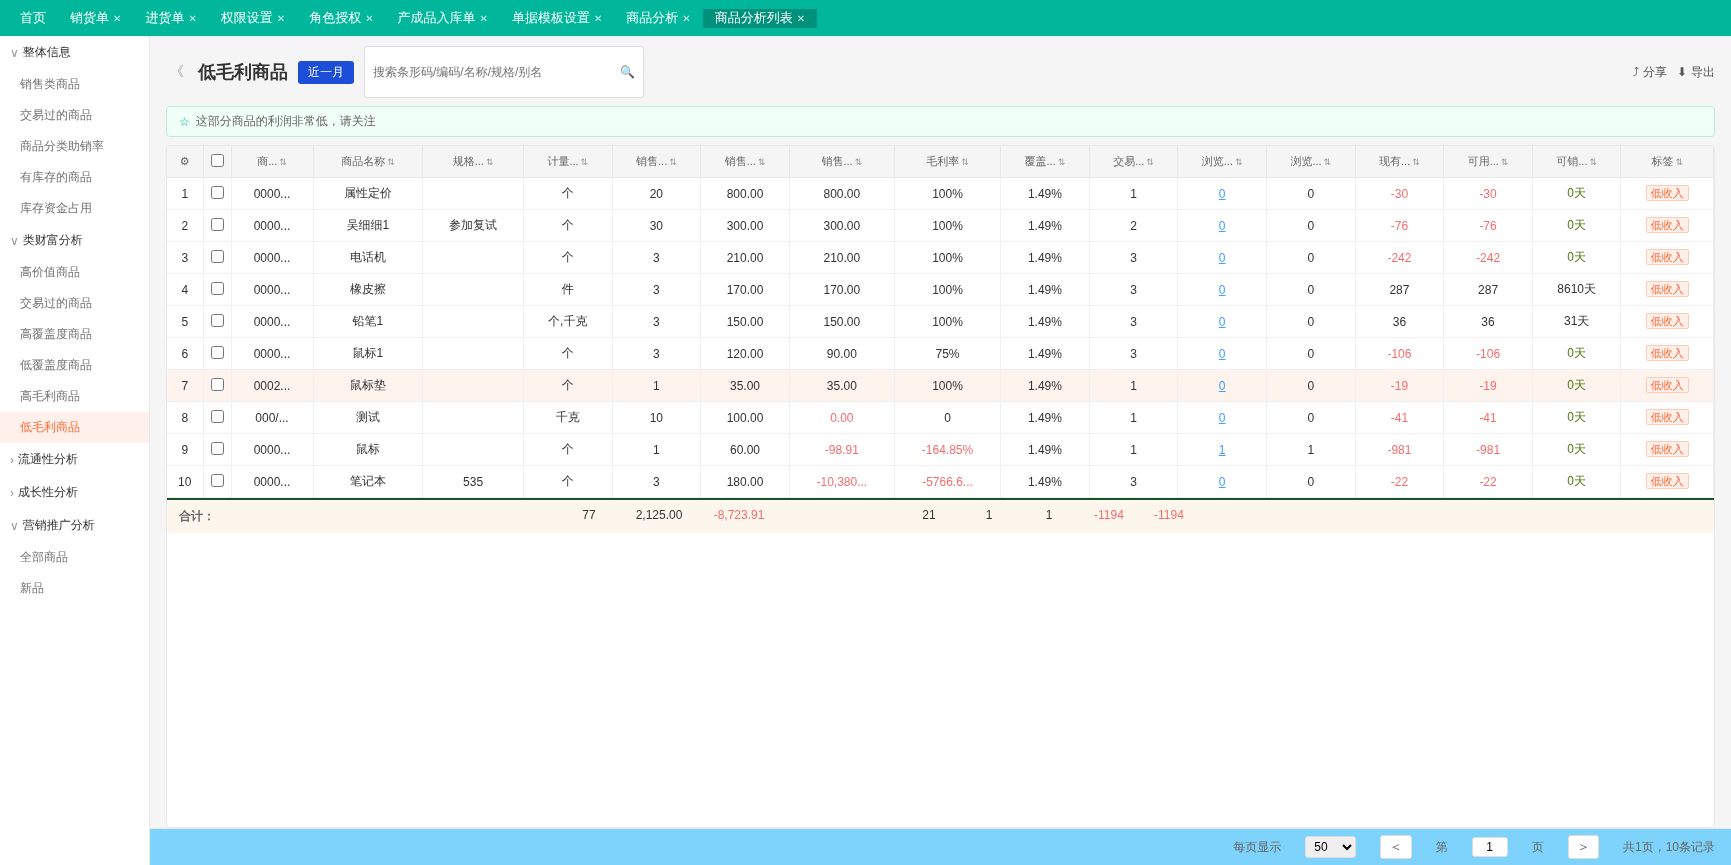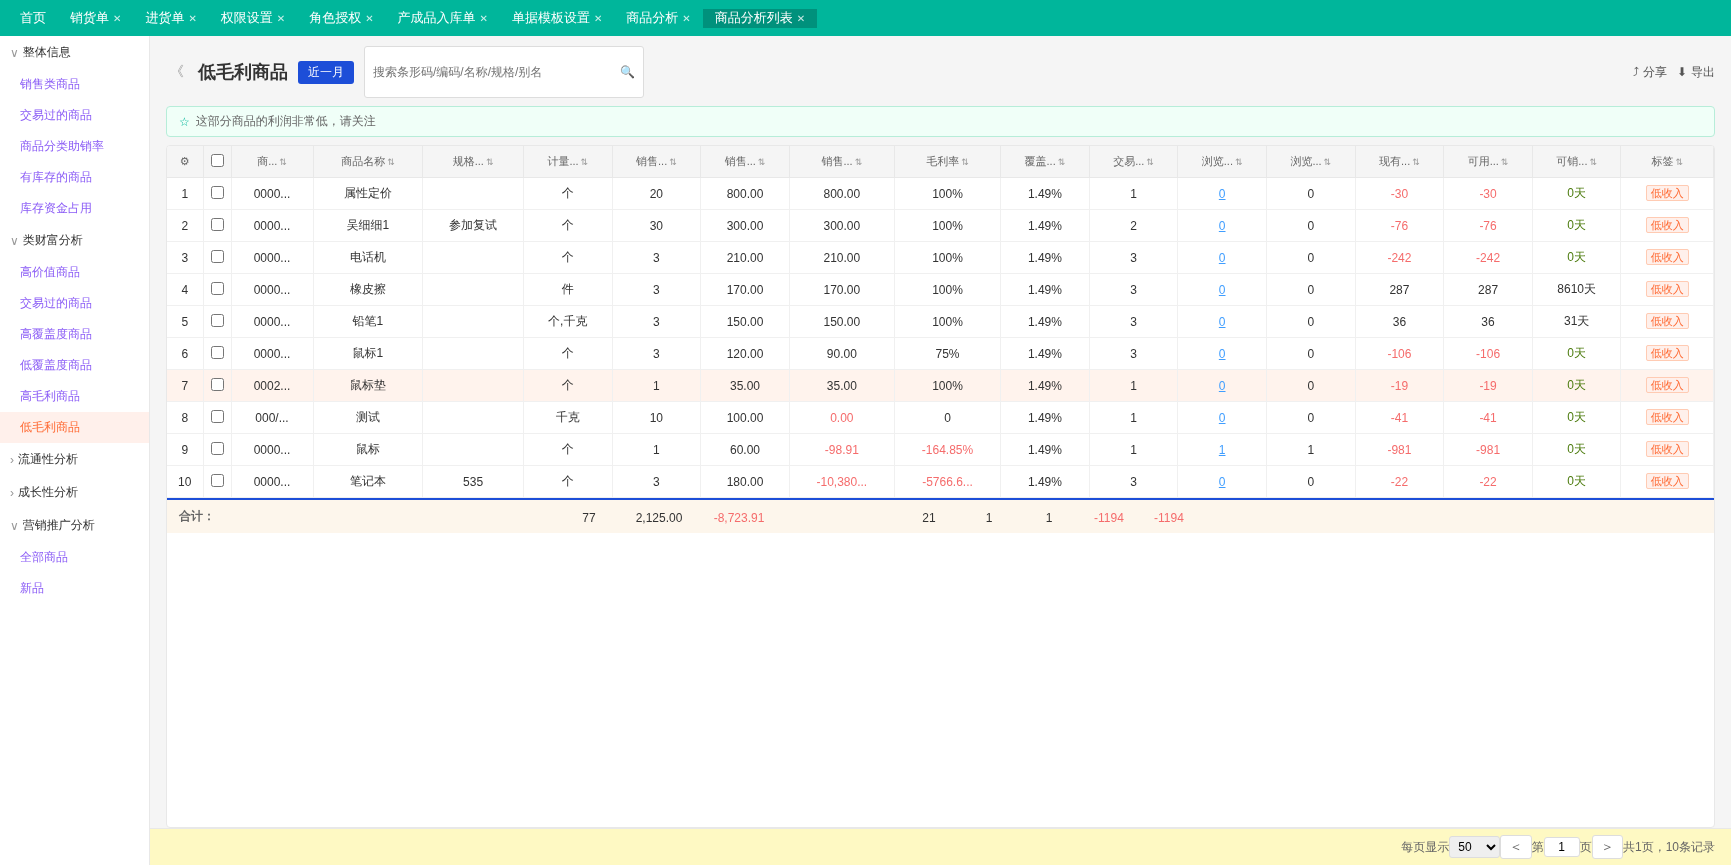--- a/index.html
+++ b/index.html
@@ -45,21 +45,21 @@
       align-items: center;
       padding: 8px 10px;
       color: #333;
       font-size: 12px;
       cursor: pointer;
     }
     .sidebar-group-header .arrow { margin-right: 4px; color: #999; }
     .sidebar-item {
       padding: 7px 10px 7px 20px;
       cursor: pointer;
-      color: #8b5cf6;
+      color: #737373;
       font-size: 12px;
     }
     .sidebar-item.active { background: #fff0eb; color: #ff6b35; }
 
     
     .content {
       flex: 1;
       display: flex;
       flex-direction: column;
       overflow: hidden;
@@ -191,36 +191,36 @@
       font-size: 11px;
       white-space: nowrap;
     }
     .col-num { width: 36px; }
     .col-check { width: 28px; }
     .col-setting { width: 36px; }
 
     
     .table-footer {
       background: #fdf6ec;
-      border-top: 2px solid #1d4ed8;
+      border-top: 2px solid #14532d;
       padding: 8px 12px;
       display: flex;
-      align-items: flex-end;
+      align-items: flex-start;
     }
     .footer-label { color: #666; font-weight: bold; margin-right: 20px; }
 
     
     .pagination-bar {
       display: flex;
       align-items: center;
       justify-content: flex-end;
       padding: 6px 16px;
-      background: #fef9c3;
+      background: #7dd3fc;
       border-top: 1px solid #e8e8e8;
-      gap: 0;
+      gap: 24px;
       font-size: 12px;
       color: #666;
     }
     .page-size-select {
       border: 1px solid #ddd;
       border-radius: 3px;
       padding: 2px 4px;
       font-size: 12px;
       cursor: pointer;
     }

